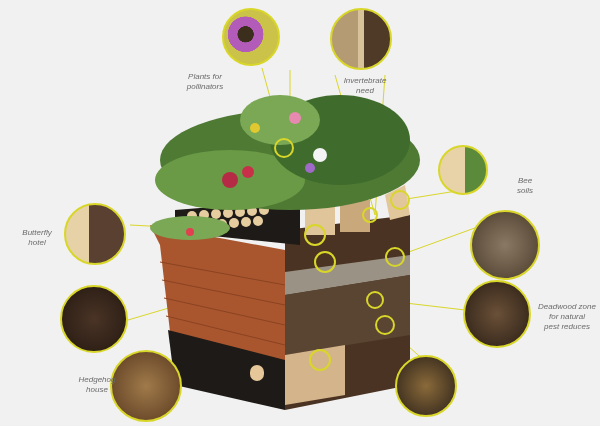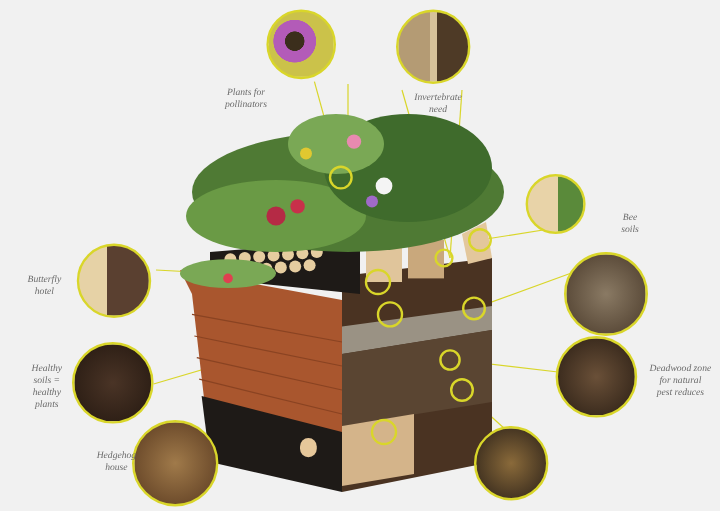--- a/index.html
+++ b/index.html
@@ -1,18 +1,18 @@
 <!DOCTYPE html>
 <html><head>
 <meta charset="utf-8">
 <style>
   html, body { margin:0; padding:0; }
   body { width:600px; height:426px; background:#f1f1f1; position:relative; overflow:hidden; font-family:"DejaVu Sans", sans-serif; }
   #stage { position:absolute; left:0; top:0; width:600px; height:426px; }
-  .label { position:absolute; font-family:Liberation Serif, serif; font-style:italic; font-size:8px; line-height:10px; color:#6b6b6b; text-align:center; white-space:pre-line; }
+  .label { position:absolute; font-family:Liberation Sans, sans-serif; font-style:italic; font-size:8px; line-height:10px; color:#6b6b6b; text-align:center; white-space:pre-line; }
   .circle { position:absolute; border-radius:50%; border:2px solid #d9d62a; box-sizing:border-box; overflow:hidden; }
 </style>
 </head>
 <body>
 
 <div id="stage">
   <svg width="600" height="426" style="position:absolute;left:0;top:0">
 
     <g stroke="#d9d62a" stroke-width="1" fill="none">
       <line x1="262" y1="68" x2="284" y2="148"></line>
@@ -106,19 +106,15 @@
 pollinators</div>
   <div class="label" style="left:330px;top:76px;width:70px;">Invertebrate
 need</div>
   <div class="label" style="left:505px;top:176px;width:40px;">Bee
 soils</div>
   <div class="label" style="left:534px;top:302px;width:66px;">Deadwood zone
 for natural
 pest reduces</div>
   <div class="label" style="left:72px;top:375px;width:50px;">Hedgehog
 house</div>
-  <div class="label" style="left:14px;top:302px;width:50px;">Healthy
-soils =
-healthy
-plants</div>
   <div class="label" style="left:10px;top:228px;width:54px;">Butterfly
 hotel</div>
 </div>
 
 </body></html>

